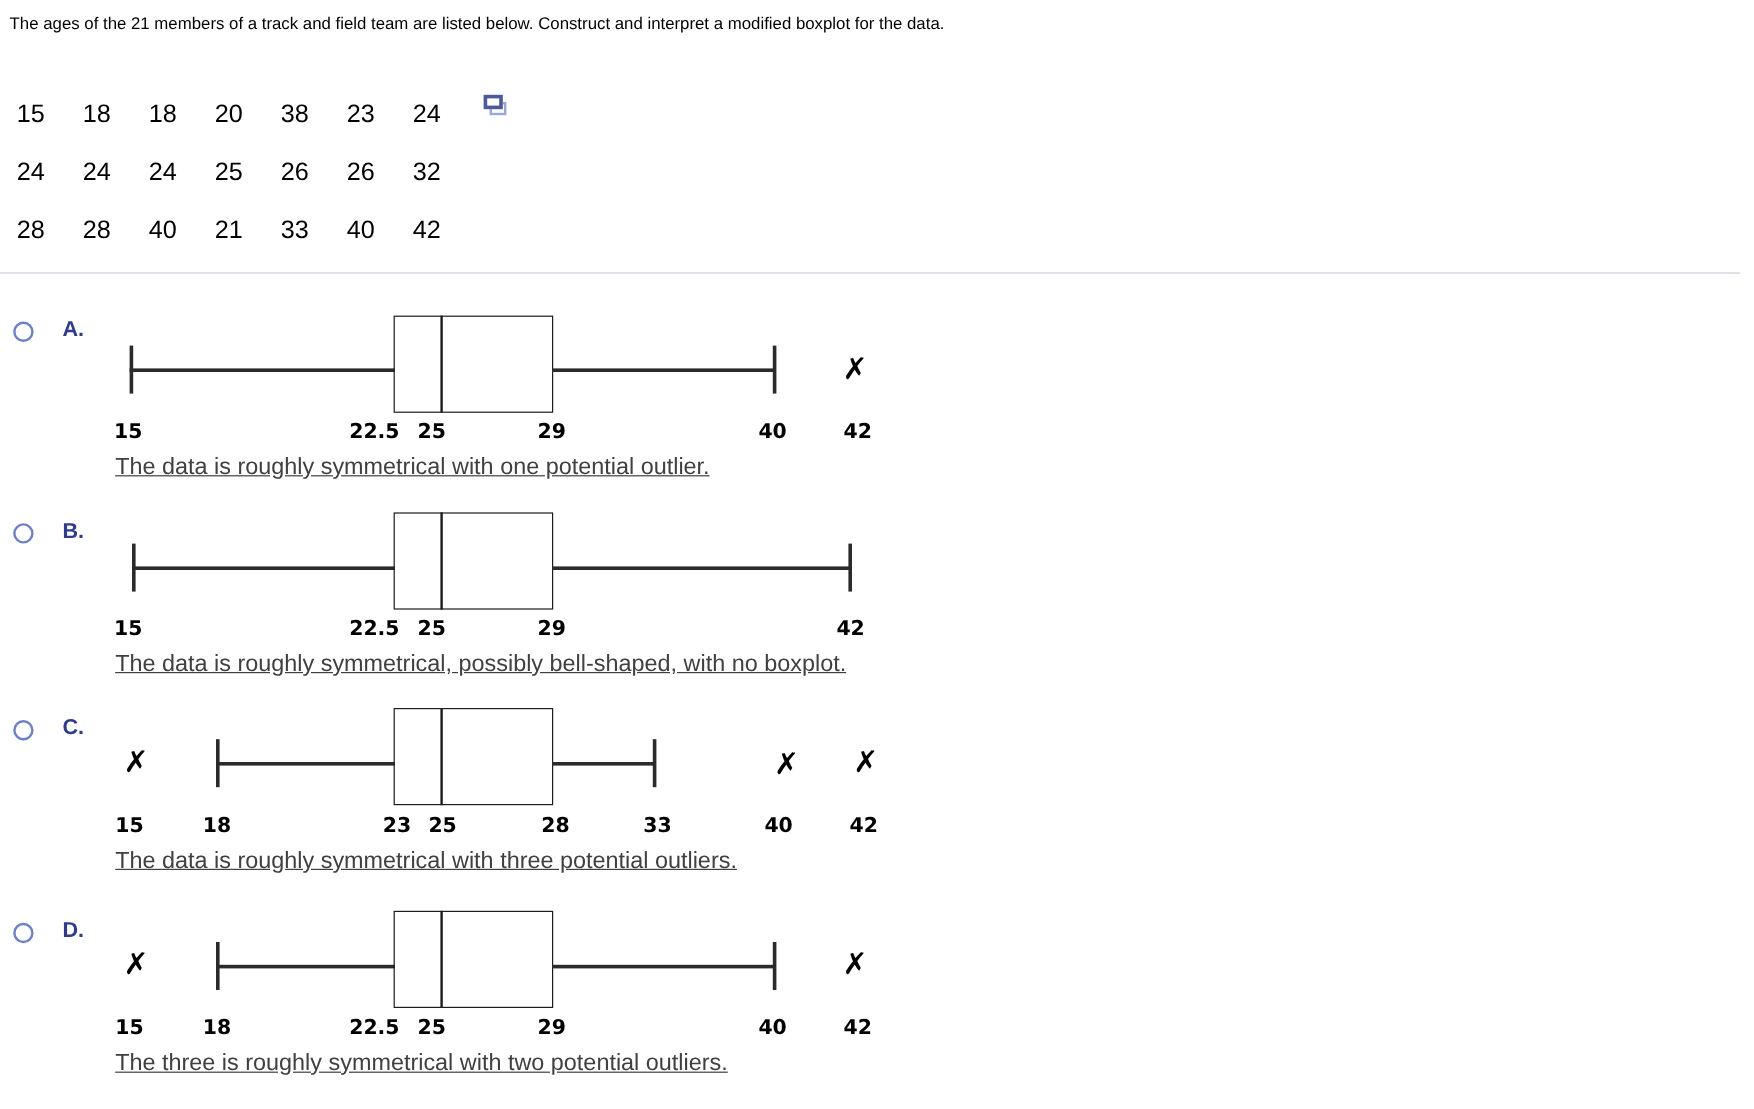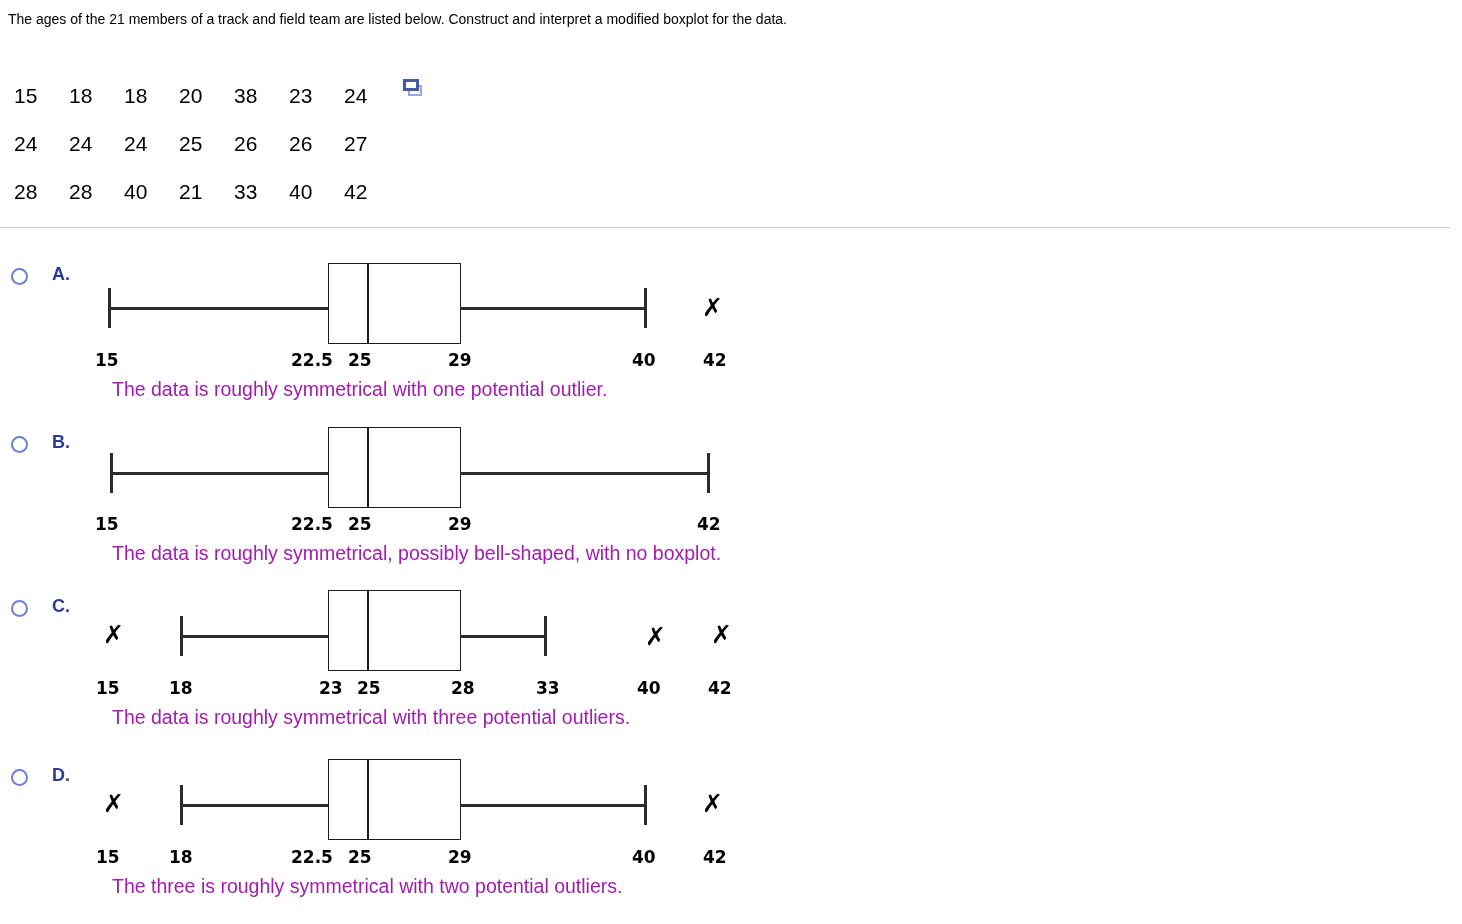--- a/index.html
+++ b/index.html
@@ -147,24 +147,25 @@
   .axis-label {
     position: absolute;
     font-size: 17px;
     font-weight: bold;
     font-family: "DejaVu Sans", sans-serif;
     color: #000000;
     white-space: nowrap;
   }
   .interpretation {
     position: absolute;
-    left: 112px;
+    left: 96px;
     font-size: 19.5px;
-    color: #a21caf;
+    color: #404040;
     white-space: nowrap;
+    text-decoration: underline;
   }
 </style>
 </head>
 <body>
 
 <div id="question-stem">The ages of the 21 members of a track and field team are listed below. Construct and interpret a modified boxplot for the data.</div>
 
 <div id="data-block">
 
   <div class="data-row">
@@ -181,21 +182,21 @@
     </span>
   </div>
 
   <div class="data-row">
     <span class="data-cell">24</span>
     <span class="data-cell">24</span>
     <span class="data-cell">24</span>
     <span class="data-cell">25</span>
     <span class="data-cell">26</span>
     <span class="data-cell">26</span>
-    <span class="data-cell">27</span>
+    <span class="data-cell">32</span>
   </div>
 
   <div class="data-row">
     <span class="data-cell">28</span>
     <span class="data-cell">28</span>
     <span class="data-cell">40</span>
     <span class="data-cell">21</span>
     <span class="data-cell">33</span>
     <span class="data-cell">40</span>
     <span class="data-cell">42</span>

